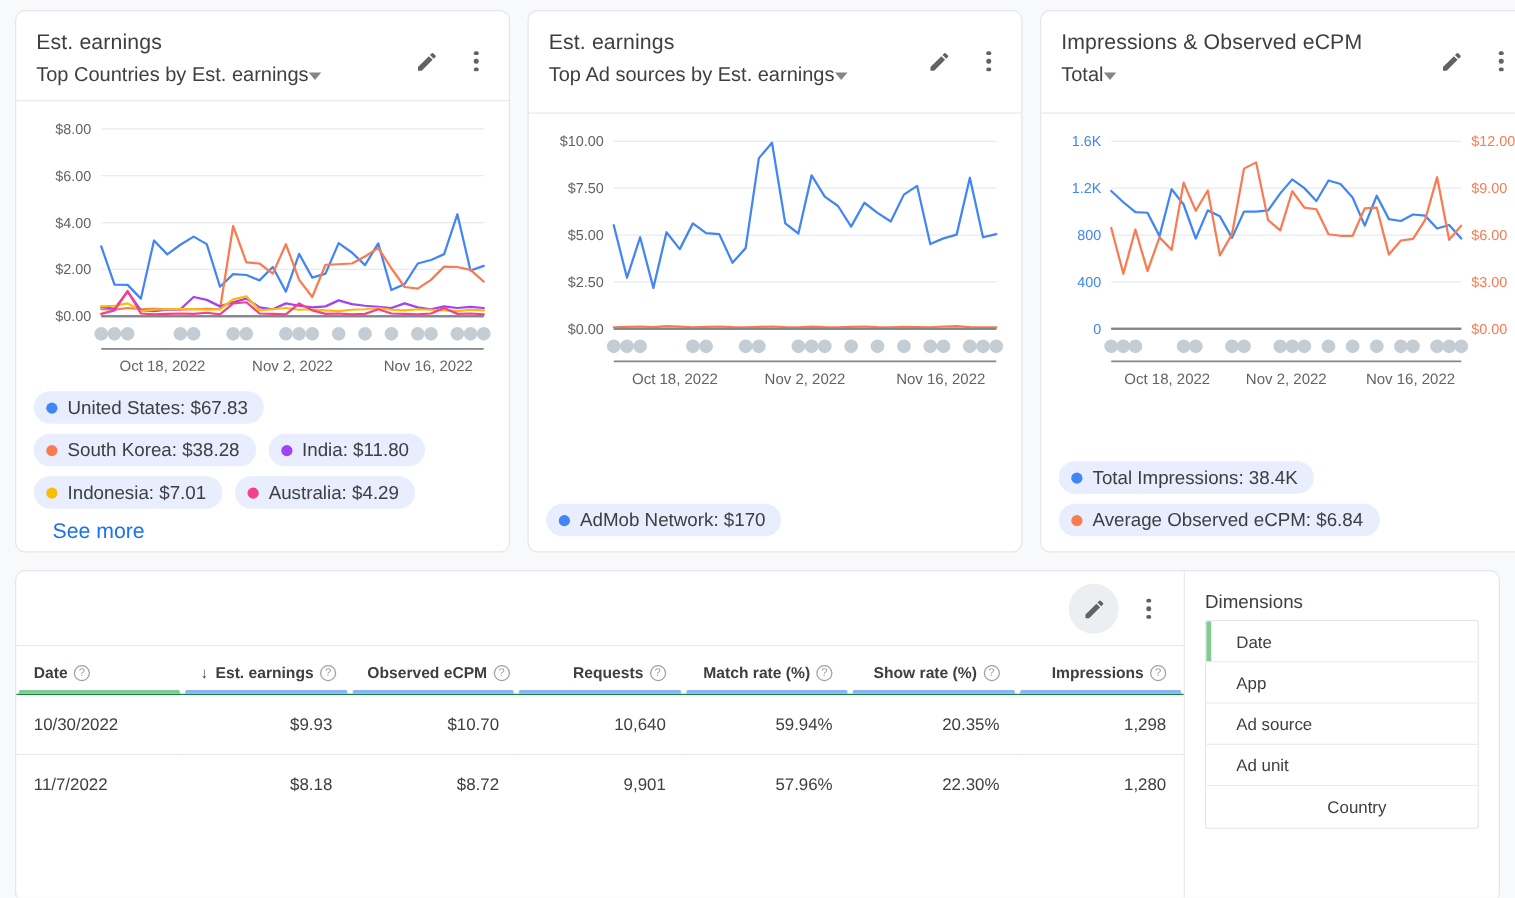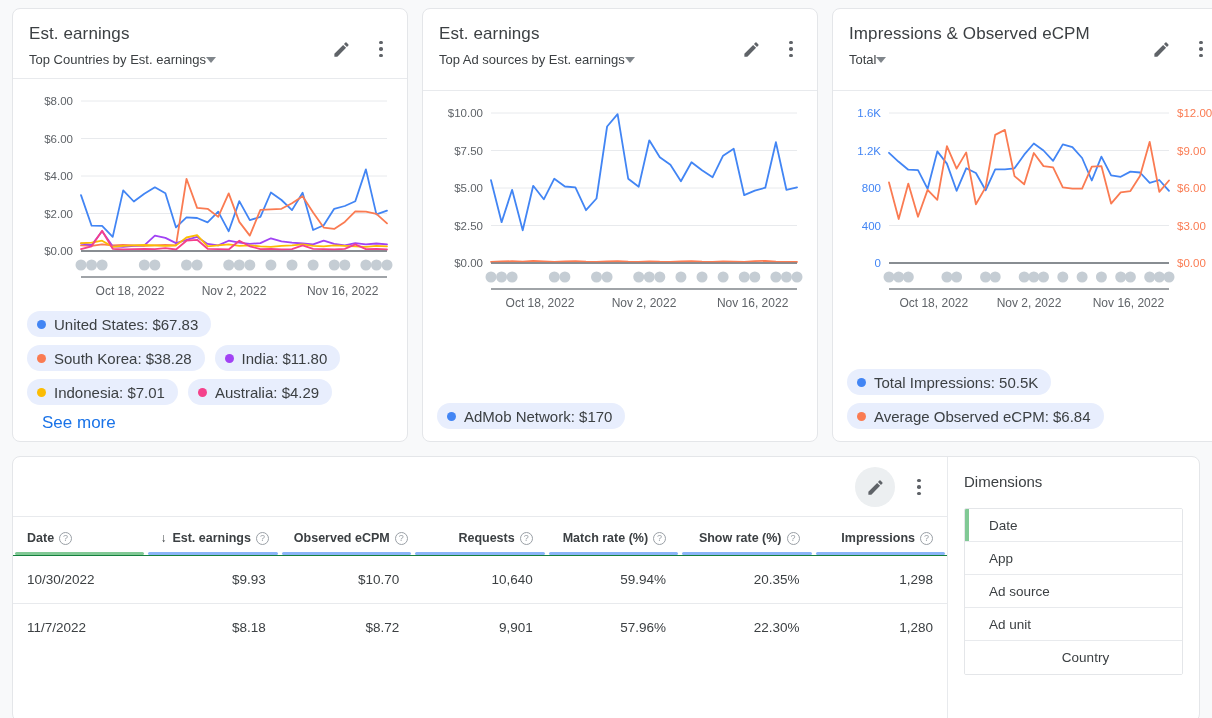--- a/index.html
+++ b/index.html
@@ -34,21 +34,21 @@
     height: 82px;
   }
   .card-title {
     font-size: 17px;
     color: #3c4043;
     line-height: 22px;
     letter-spacing: .1px;
   }
   .card-sub {
     margin-top: 7px;
-    font-size: 13px;
+    font-size: 16px;
     color: #3c4043;
     display: inline-flex;
     align-items: center;
     gap: 0;
     cursor: pointer;
   }
   .caret {
     width: 0; height: 0;
     border-left: 5px solid transparent;
     border-right: 5px solid transparent;
@@ -140,21 +140,21 @@
   }
   td.col-date { text-align: left; }
   tbody tr:first-child td { border-top: 1px solid #15803d; }
 
   
   .dims {
     width: 252px; flex: none;
     border-left: 1px solid #e8eaed;
     padding: 16px 16px 0 16px;
   }
-  .dims-title { font-size: 15px; color: #3c4043; margin-bottom: 18px; }
+  .dims-title { font-size: 15px; color: #3c4043; margin-bottom: 6px; }
   .dim-list { border: 1px solid #e4e6e9; border-radius: 2px; overflow: hidden; }
   .dim-item {
     height: 33px; display: flex; align-items: center;
     padding-left: 24px; font-size: 13.5px; color: #3c4043;
     border-bottom: 1px solid #e8eaed; position: relative; cursor: pointer;
     background: #fff;
   }
   .dim-item:last-child { border-bottom: none; justify-content: center; }
   .dim-item.active::before {
     content: ""; position: absolute; left: 0; top: 0; bottom: 0;
@@ -373,21 +373,21 @@
             <circle cx="326" cy="176" r="5.5" fill="#c5cdd4"></circle>
             <line x1="46" x2="326" y1="188" y2="188" stroke="#80868b" stroke-width="1.4"></line>
             <text x="90.80000000000001" y="206" text-anchor="middle" font-size="12" fill="#5f6368" font-family="&quot;Liberation Sans&quot;, sans-serif">Oct 18, 2022</text>
             <text x="186" y="206" text-anchor="middle" font-size="12" fill="#5f6368" font-family="&quot;Liberation Sans&quot;, sans-serif">Nov 2, 2022</text>
             <text x="285.4" y="206" text-anchor="middle" font-size="12" fill="#5f6368" font-family="&quot;Liberation Sans&quot;, sans-serif">Nov 16, 2022</text>
           </svg>
         </div>
         <div class="legend">
           <span class="chip">
             <i class="swatch" style="background:#4285f4"></i>
-            <span>Total Impressions: 50.5K</span>
+            <span>Total Impressions: 38.4K</span>
           </span>
           <span class="chip">
             <i class="swatch" style="background:#fa7b52"></i>
             <span>Average Observed eCPM: $6.84</span>
           </span>
         </div>
       </div>
     </div>
 
   <div class="table-card">

